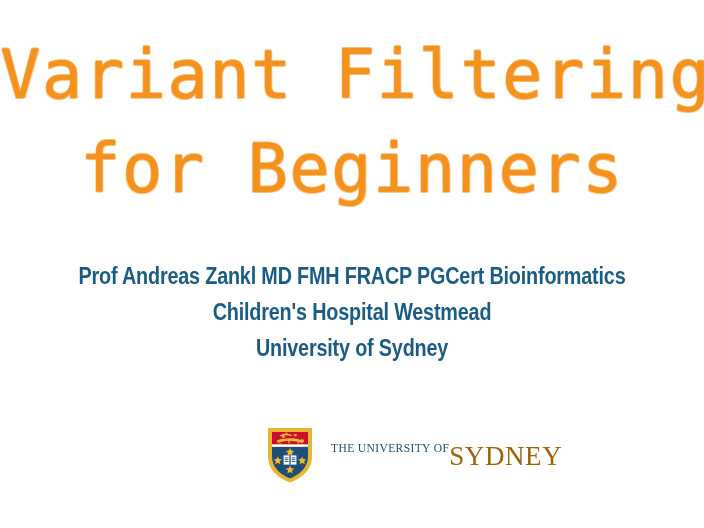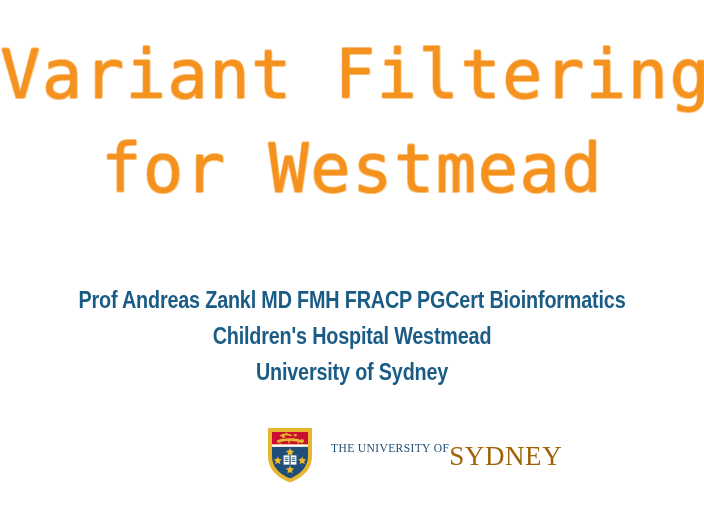--- a/index.html
+++ b/index.html
@@ -50,21 +50,20 @@
   .title-line.line-1 { font-size: 67px; }
   .title-line.line-2 { font-size: 67px; }
 
   
   .subtitle-block {
     position: absolute;
     left: 0;
     top: 258px;
     width: 704px;
     text-align: center;
-    margin-top: 24px;
   }
   .subtitle-line {
     color: #1A5C85;
     font-family: "Liberation Sans Narrow", "Liberation Sans", sans-serif;
     font-size: 23px;
     line-height: 36px;
     font-weight: 700;
     letter-spacing: -0.2px;
     transform: scaleX(0.86);
     white-space: nowrap;
@@ -110,21 +109,21 @@
     white-space: nowrap;
   }
 </style>
 </head>
 <body>
 
 <div class="slide">
 
   <div class="title-block">
     <div class="title-line line-1">Variant Filtering</div>
-    <div class="title-line line-2">for Westmead</div>
+    <div class="title-line line-2">for Beginners</div>
   </div>
 
   <div class="subtitle-block">
     <div class="subtitle-line">Prof Andreas Zankl MD FMH FRACP PGCert Bioinformatics</div>
     <div class="subtitle-line">Children's Hospital Westmead</div>
     <div class="subtitle-line">University of Sydney</div>
   </div>
 
   <div class="logo">
 

